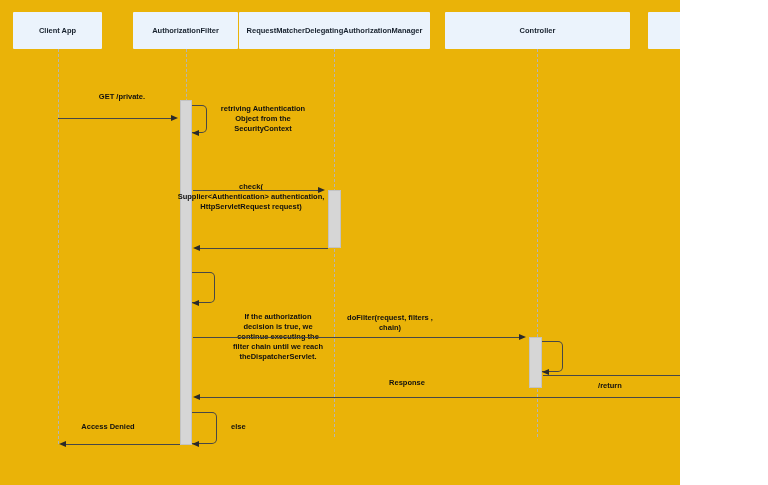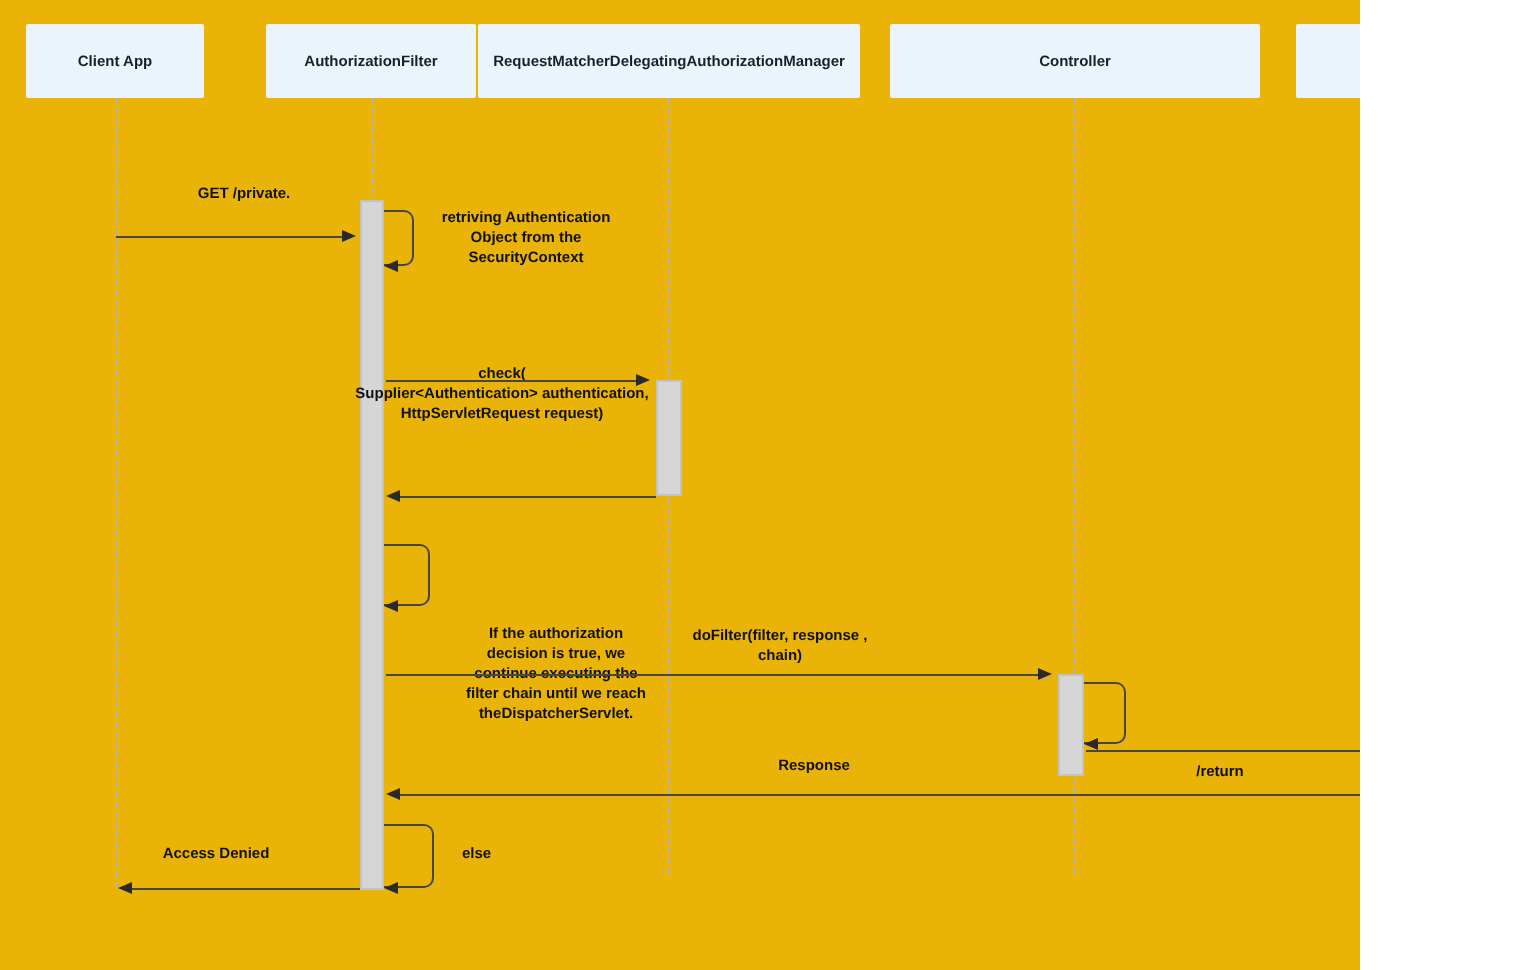--- a/index.html
+++ b/index.html
@@ -115,21 +115,21 @@
 
   <div class="self-loop" style="left:192px;top:272px;width:23px;height:31px;">
     <div class="head-left"></div>
   </div>
   <div class="msg-label" style="left:217px;top:268px;width:122px;margin-top:44px;">If the authorization
 decision is true, we
 continue executing the
 filter chain until we reach
 theDispatcherServlet.</div>
 
-  <div class="msg-label" style="left:320px;top:313px;width:140px;">doFilter(filter, response ,
+  <div class="msg-label" style="left:320px;top:313px;width:140px;">doFilter(request, filters ,
 chain)</div>
   <div class="h-line" style="left:193px;top:337px;width:326px;"></div>
   <div class="head-right" style="left:519px;top:333.5px;"></div>
 
   <div class="self-loop" style="left:542px;top:341px;width:21px;height:31px;">
     <div class="head-left"></div>
   </div>
 
   <div class="h-line" style="left:543px;top:375px;width:143px;"></div>
   <div class="head-right" style="left:686px;top:371.5px;"></div>

